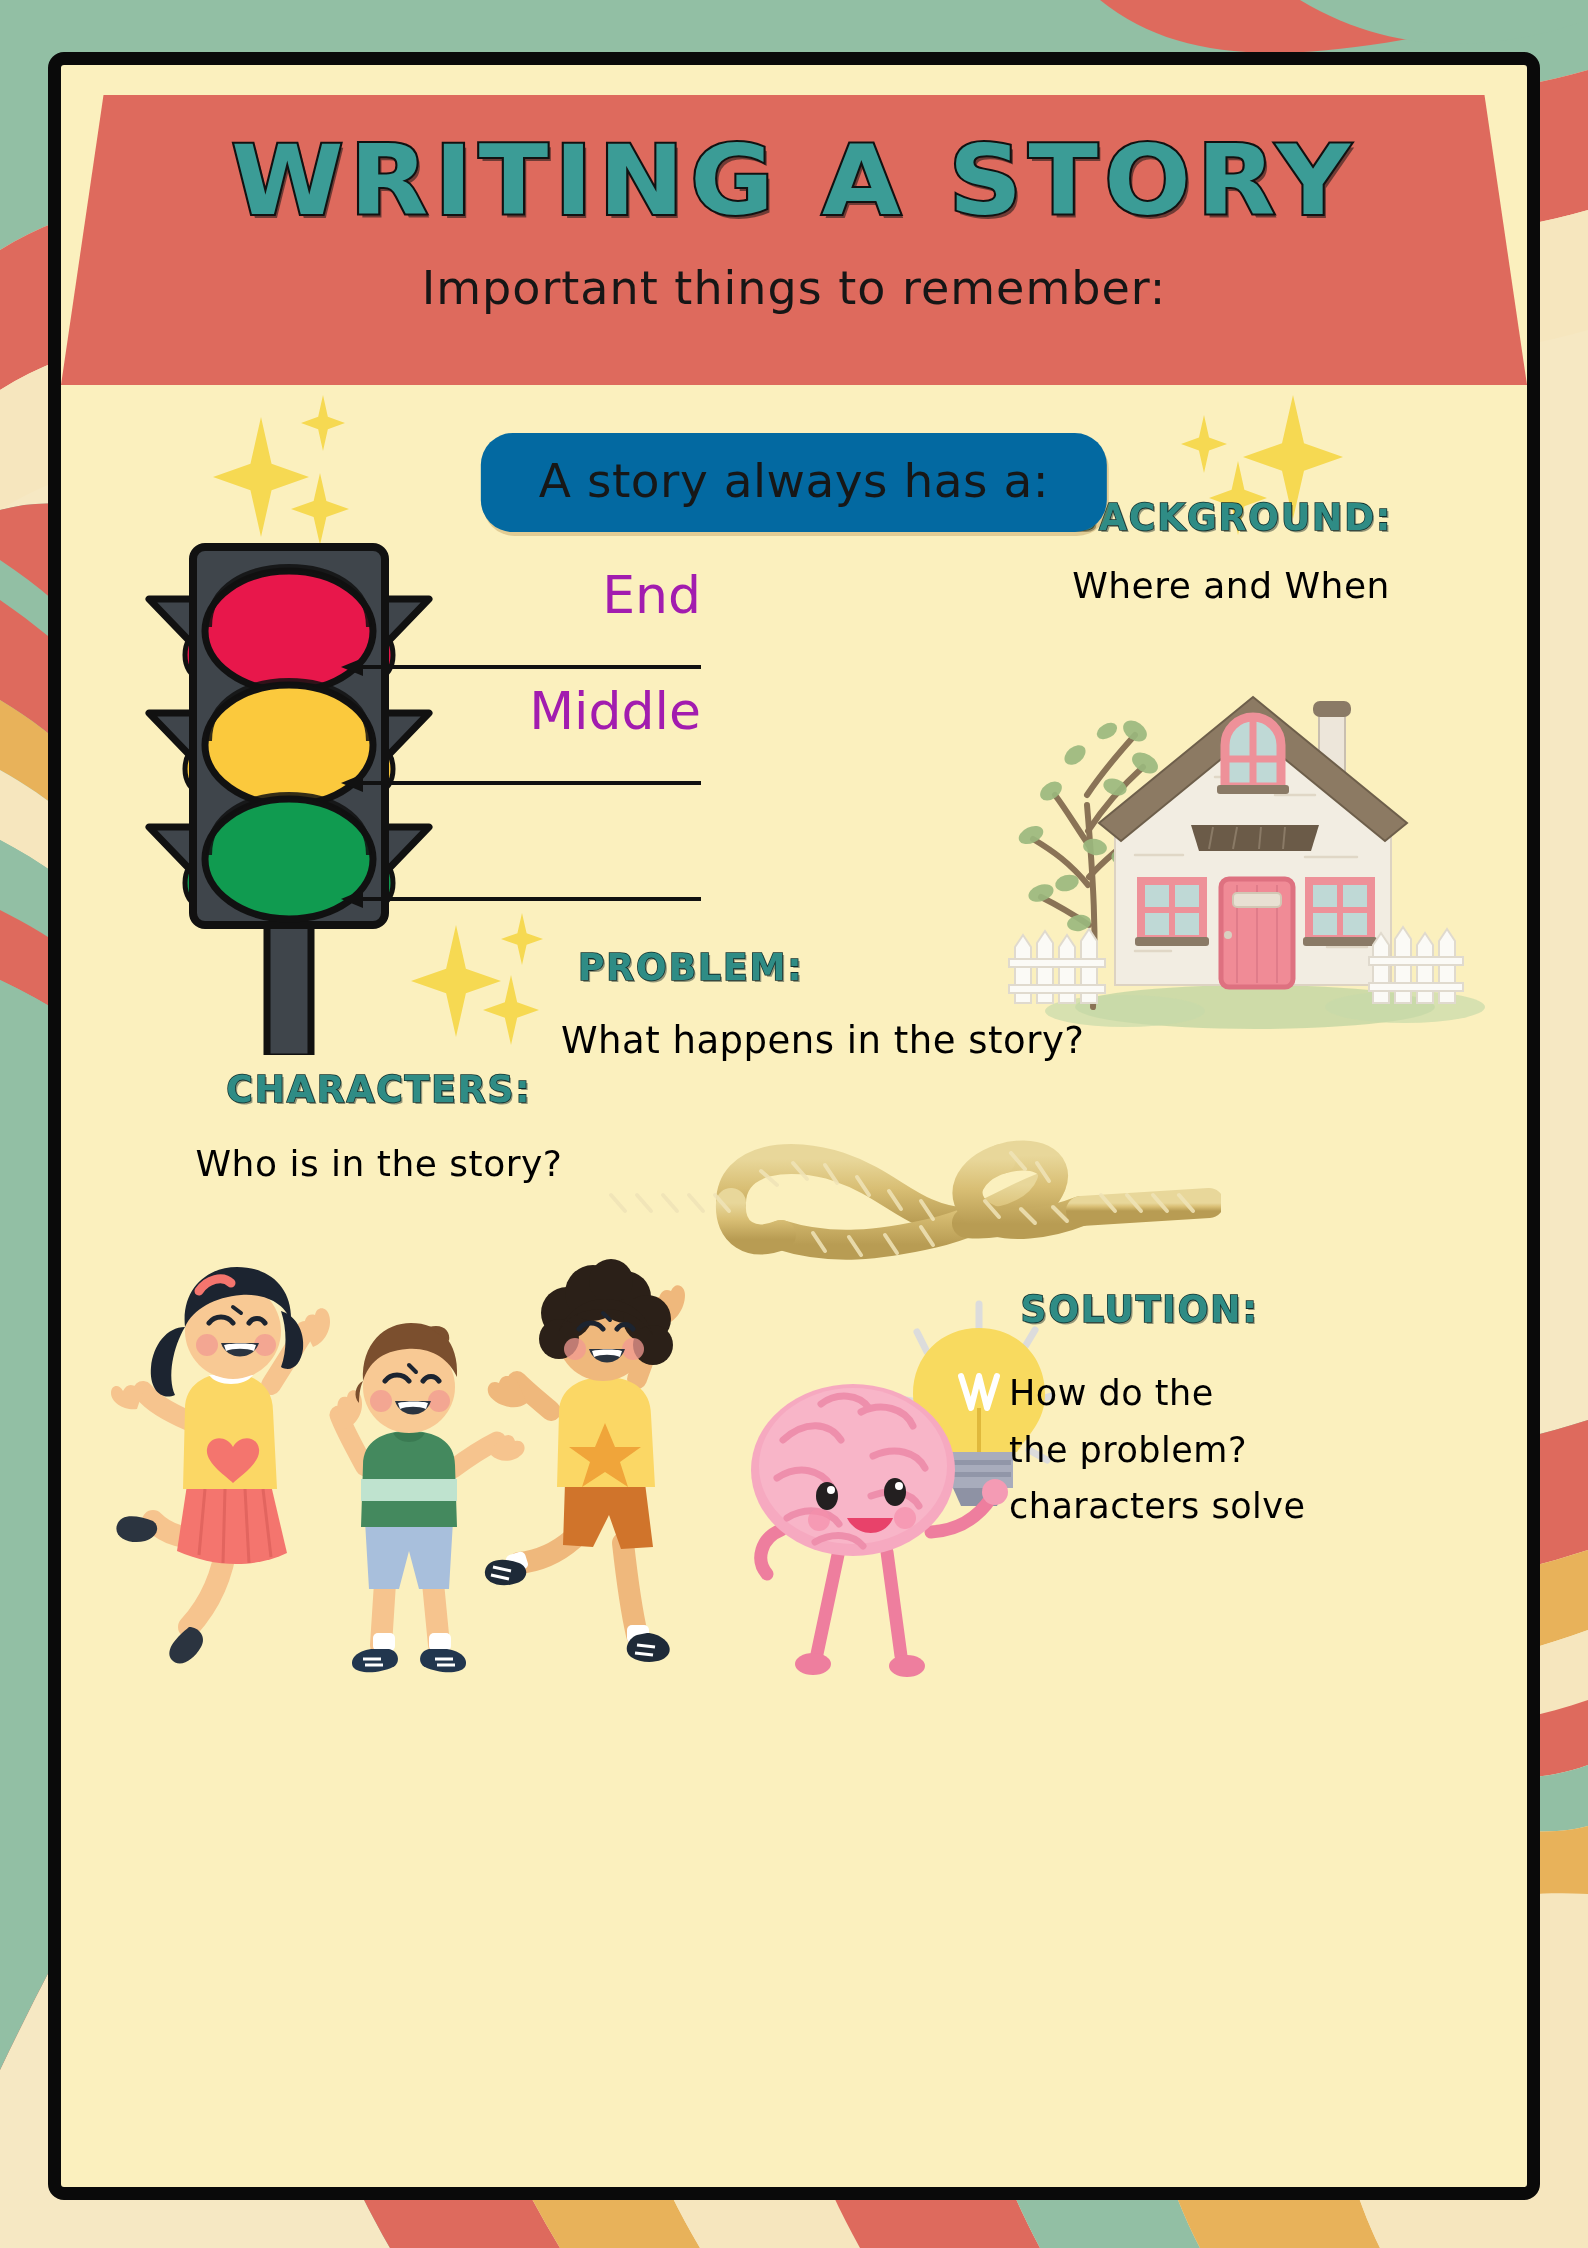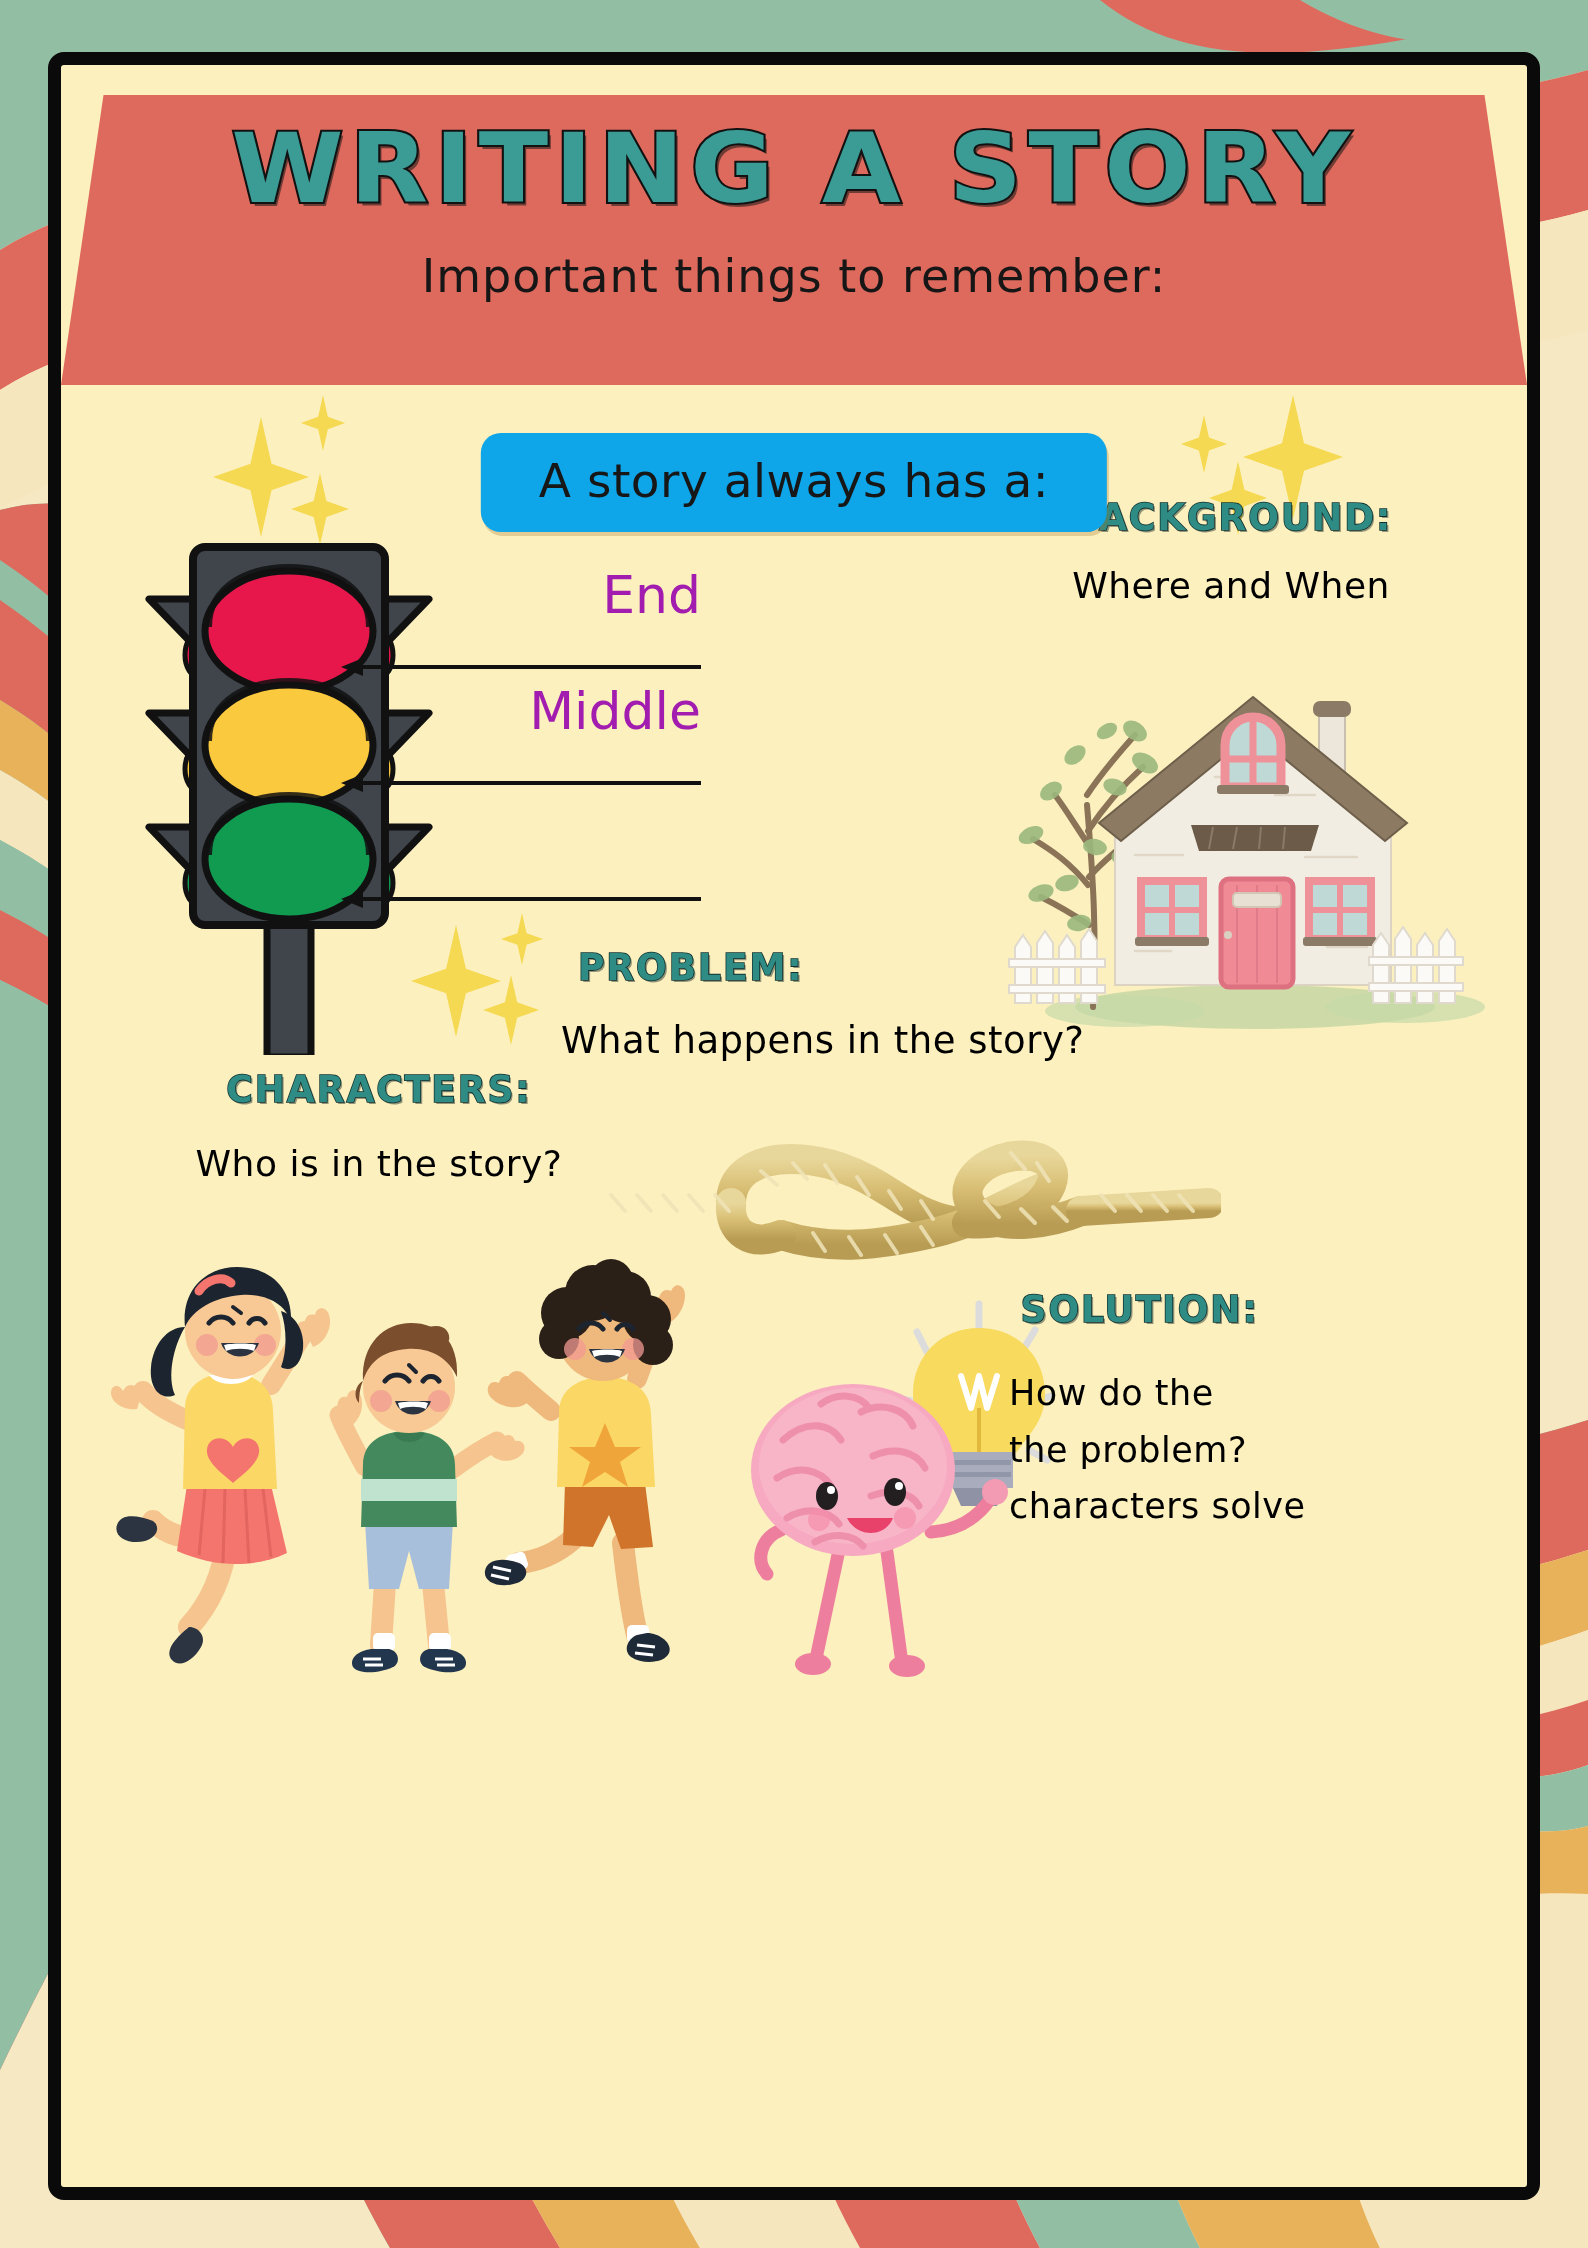--- a/index.html
+++ b/index.html
@@ -55,21 +55,21 @@
     background: #DE6A5D;
     clip-path: polygon(2.9% 0%, 97.1% 0%, 100% 100%, 0% 100%);
   }
   #banner-inner {
     position: absolute;
     inset: 0;
     display: flex;
     flex-direction: column;
     align-items: center;
     justify-content: flex-start;
-    padding-top: 22px;
+    padding-top: 34px;
   }
 
   #poster-title {
     font-family: "DejaVu Sans", sans-serif;
     font-size: 96px;
     font-weight: bold;
     letter-spacing: 6px;
     color: #3B9C96;
     -webkit-text-stroke: 4px #111111;
     paint-order: stroke fill;
@@ -87,22 +87,22 @@
     letter-spacing: 1px;
     white-space: nowrap;
   }
 
   
   #always-has-pill {
     position: absolute;
     left: 50%;
     transform: translateX(-50%);
     top: 368px;
-    background: #0ea5e9;
-    border-radius: 20px;
+    background: #0369a1;
+    border-radius: 32px;
     padding: 20px 58px 24px 58px;
     box-shadow: 2px 4px 0 rgba(160,110,40,0.28);
     z-index: 12;
   }
   #always-has-pill .pill-text {
     font-size: 47px;
     color: #171717;
     letter-spacing: 0.5px;
     white-space: nowrap;
   }

